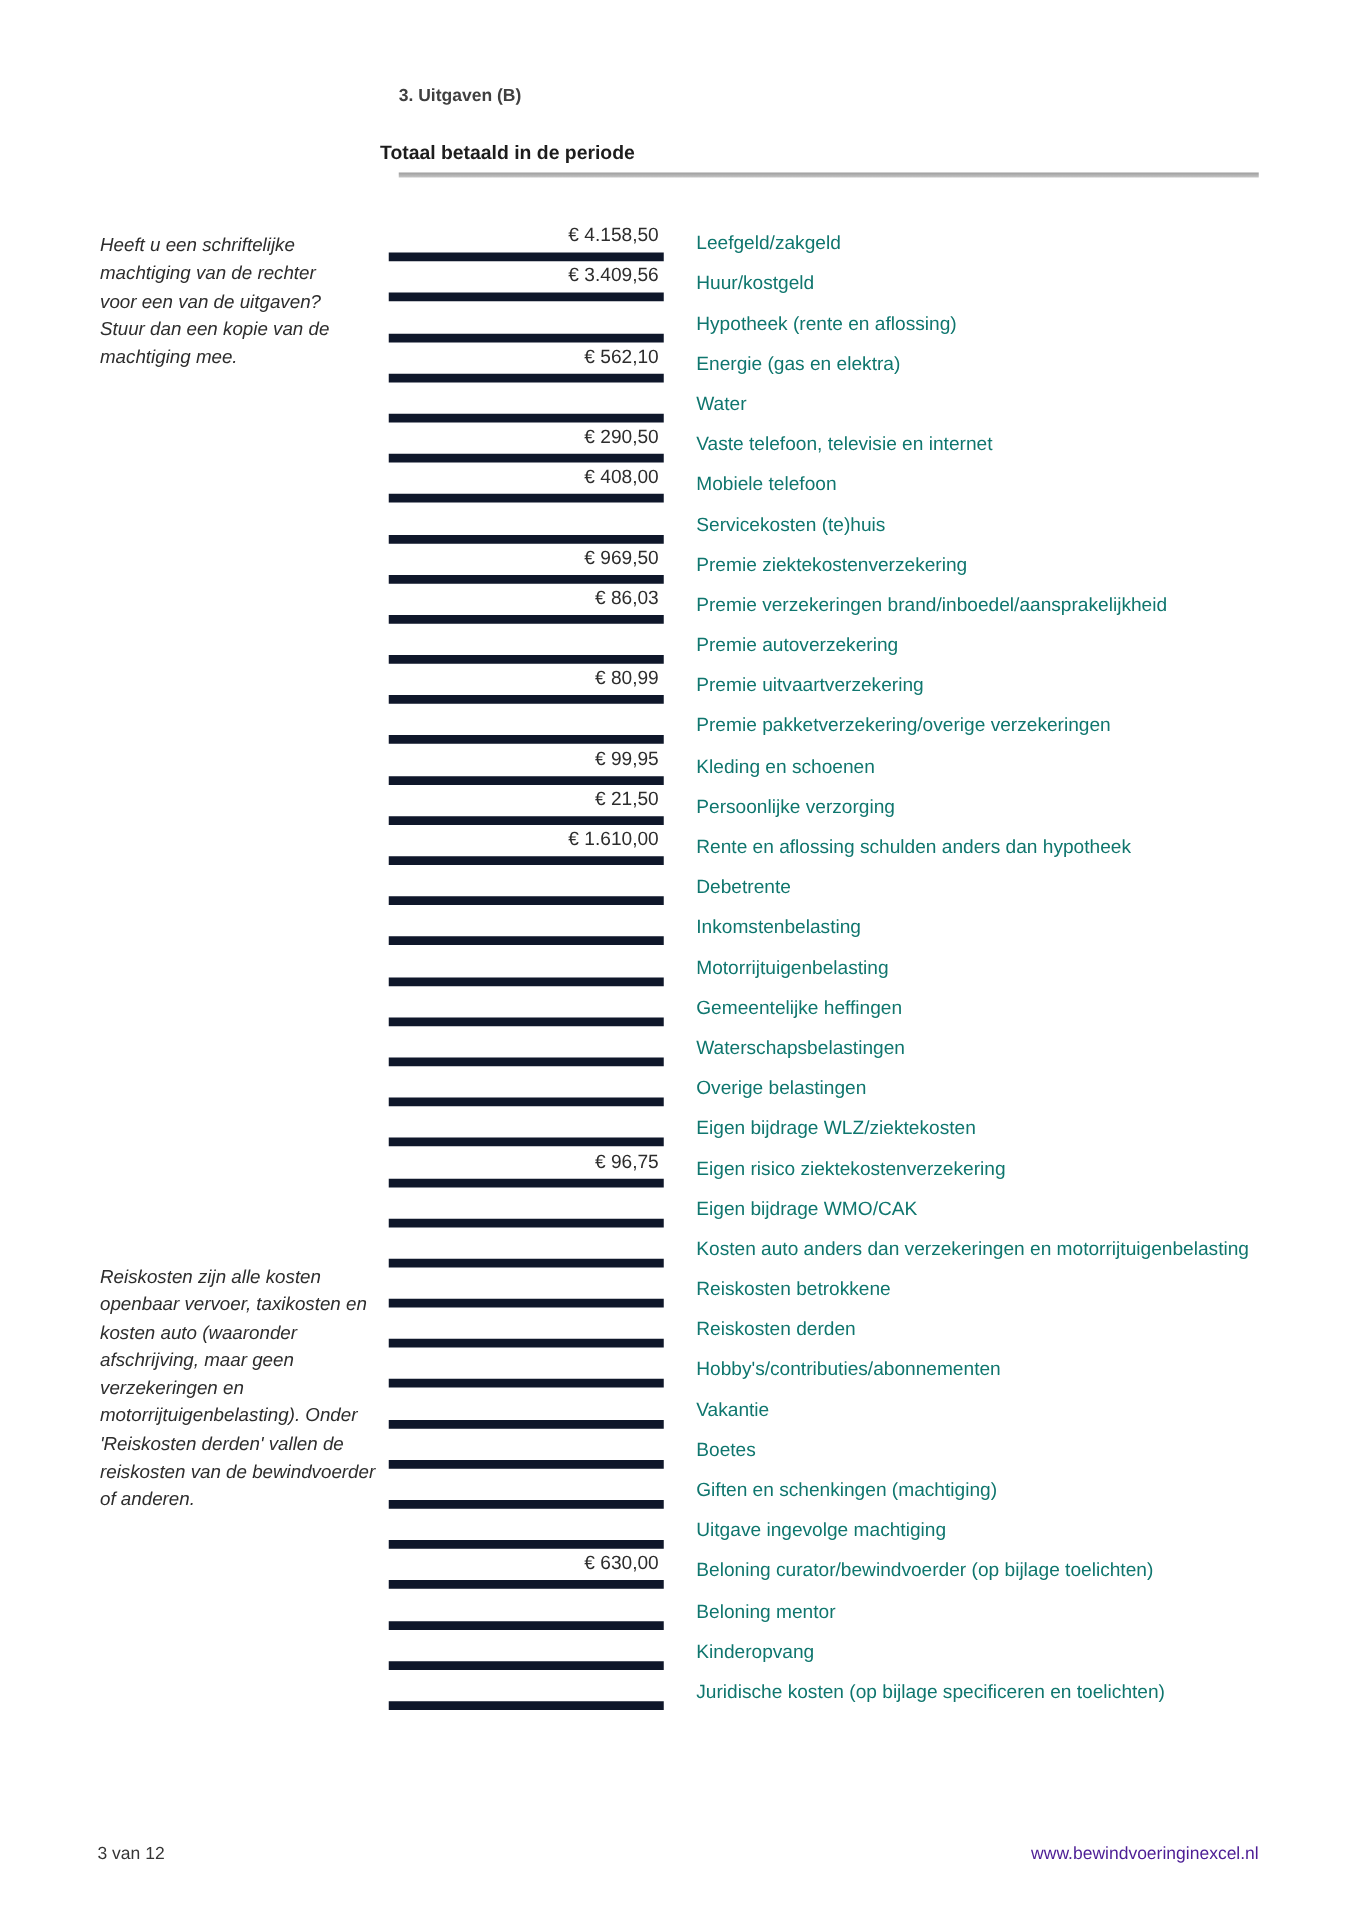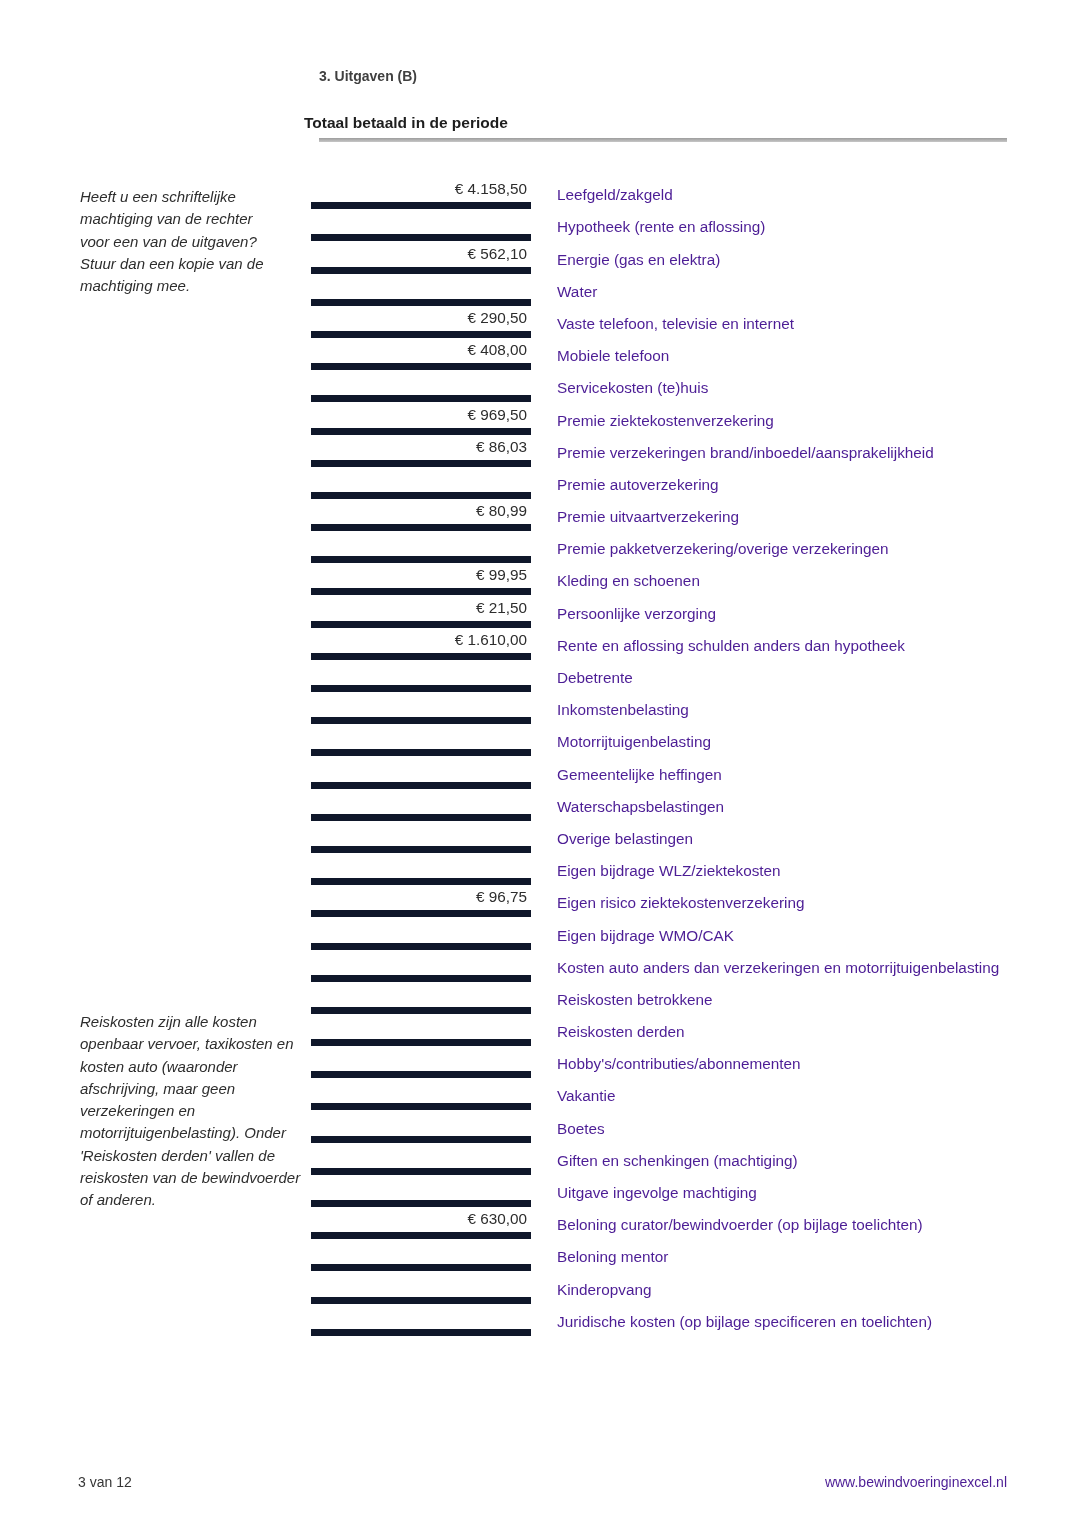--- a/index.html
+++ b/index.html
@@ -63,21 +63,21 @@
     text-align: right;
     padding: 0 4px 4px 0;
     font-size: 15.3px;
     color: #2d2d2d;
     white-space: nowrap;
   }
   .row-label {
     margin-left: 26px;
     padding-bottom: 5px;
     font-size: 15.3px;
-    color: #4c1d95;
+    color: #0f766e;
     white-space: nowrap;
   }
   .footer-left {
     position: absolute;
     left: 78px;
     top: 1474px;
     font-size: 14px;
     color: #363636;
   }
   .footer-right {
@@ -102,20 +102,24 @@
   <div class="margin-note note-reiskosten">Reiskosten zijn alle kosten openbaar vervoer, taxikosten en kosten auto (waaronder afschrijving, maar geen verzekeringen en motorrijtuigenbelasting). Onder 'Reiskosten derden' vallen de reiskosten van de bewindvoerder of anderen.</div>
 
   <div class="margin-note note-machtiging">Heeft u een schriftelijke machtiging van de rechter voor een van de uitgaven? Stuur dan een kopie van de machtiging mee.</div>
 
   <div class="rows">
     <div class="row">
       <div class="amount-field">€ 4.158,50</div>
       <div class="row-label">Leefgeld/zakgeld</div>
     </div>
 
+    <div class="row">
+      <div class="amount-field">€ 3.409,56</div>
+      <div class="row-label">Huur/kostgeld</div>
+    </div>
 
     <div class="row">
       <div class="amount-field"></div>
       <div class="row-label">Hypotheek (rente en aflossing)</div>
     </div>
 
     <div class="row">
       <div class="amount-field">€ 562,10</div>
       <div class="row-label">Energie (gas en elektra)</div>
     </div>

